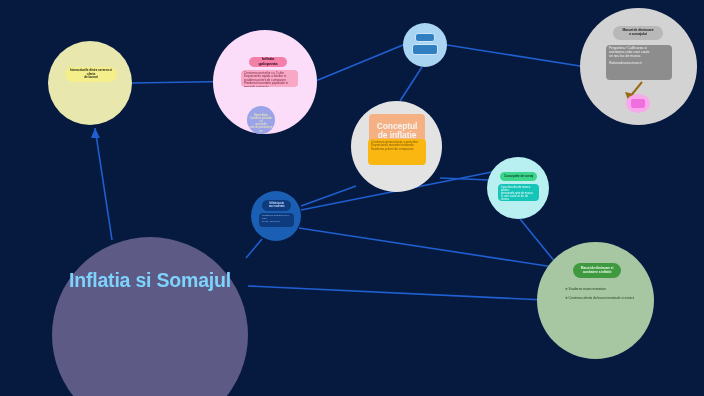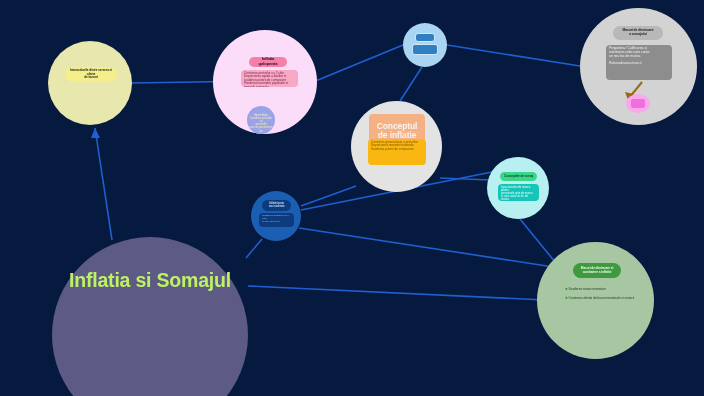--- a/index.html
+++ b/index.html
@@ -23,21 +23,21 @@
     position:absolute;border-radius:4px;text-align:left;
     line-height:1.12;white-space:pre-line;box-sizing:border-box;
     padding:2px 3px;overflow:hidden;
   }
 
   
   #n-main{left:52px;top:237px;width:196px;height:196px;background:#5d5a86;}
   #t-main{
     position:absolute;left:52px;top:262px;width:196px;height:36px;
     display:flex;align-items:center;justify-content:center;
-    color:#bef264;font-size:19.5px;font-weight:bold;letter-spacing:-.2px;
+    color:#7dd3fc;font-size:19.5px;font-weight:bold;letter-spacing:-.2px;
   }
 
   
   #n-yellow{left:48px;top:41px;width:84px;height:84px;background:#e7e7ae;}
   #p-yellow{left:65px;top:67px;width:52px;height:15px;background:#f4ef8a;color:#2d2d1a;font-size:3.2px;}
 
   
   #n-pink{left:213px;top:30px;width:104px;height:104px;background:#fbdcf9;}
   #p-pink{left:249px;top:57px;width:38px;height:10px;background:#f47fa8;color:#3a0d20;font-size:4.2px;}
   #b-pink{left:241px;top:70px;width:57px;height:17px;background:#f7a8c4;color:#7a2545;font-size:3.1px;}

